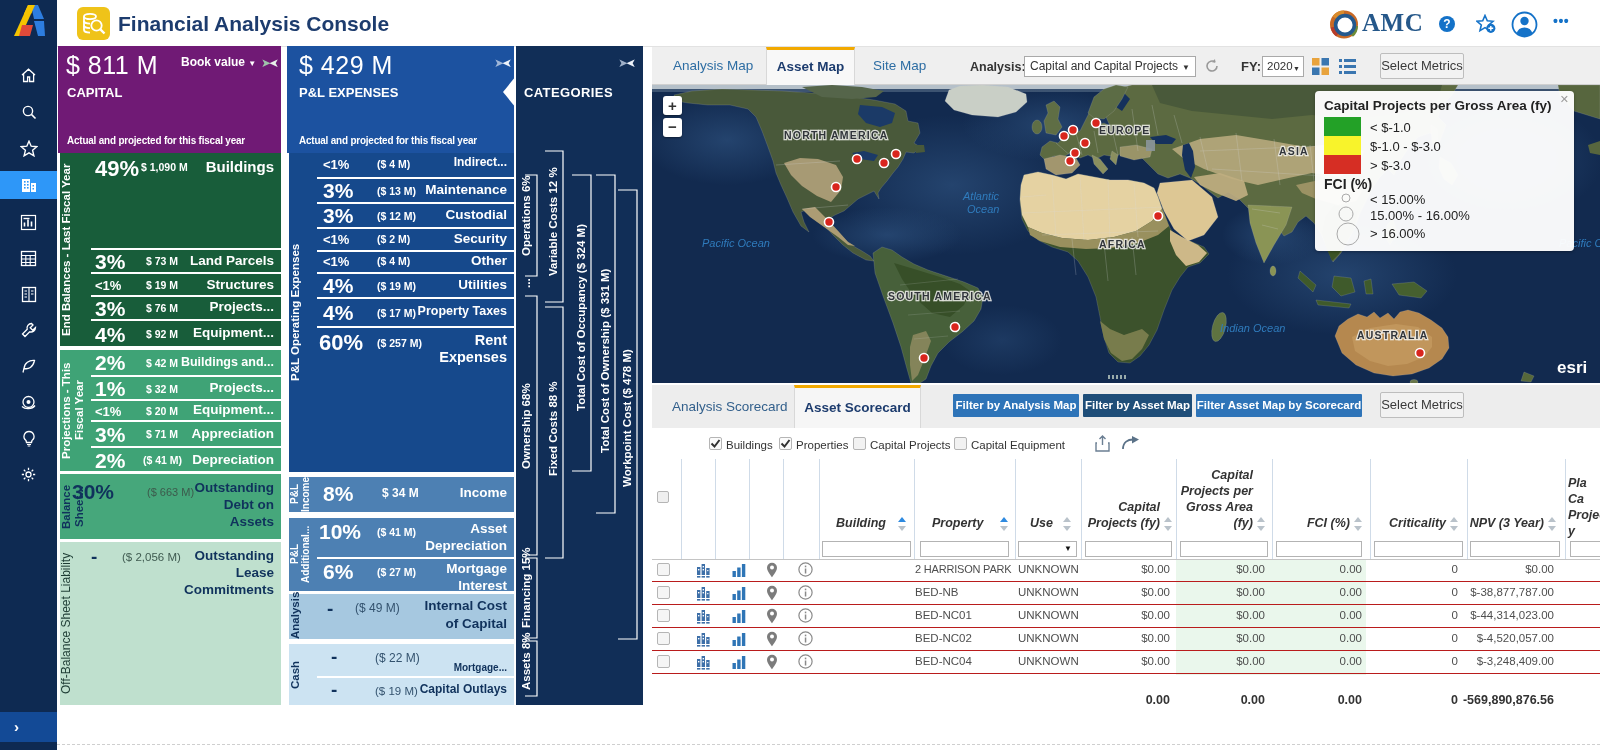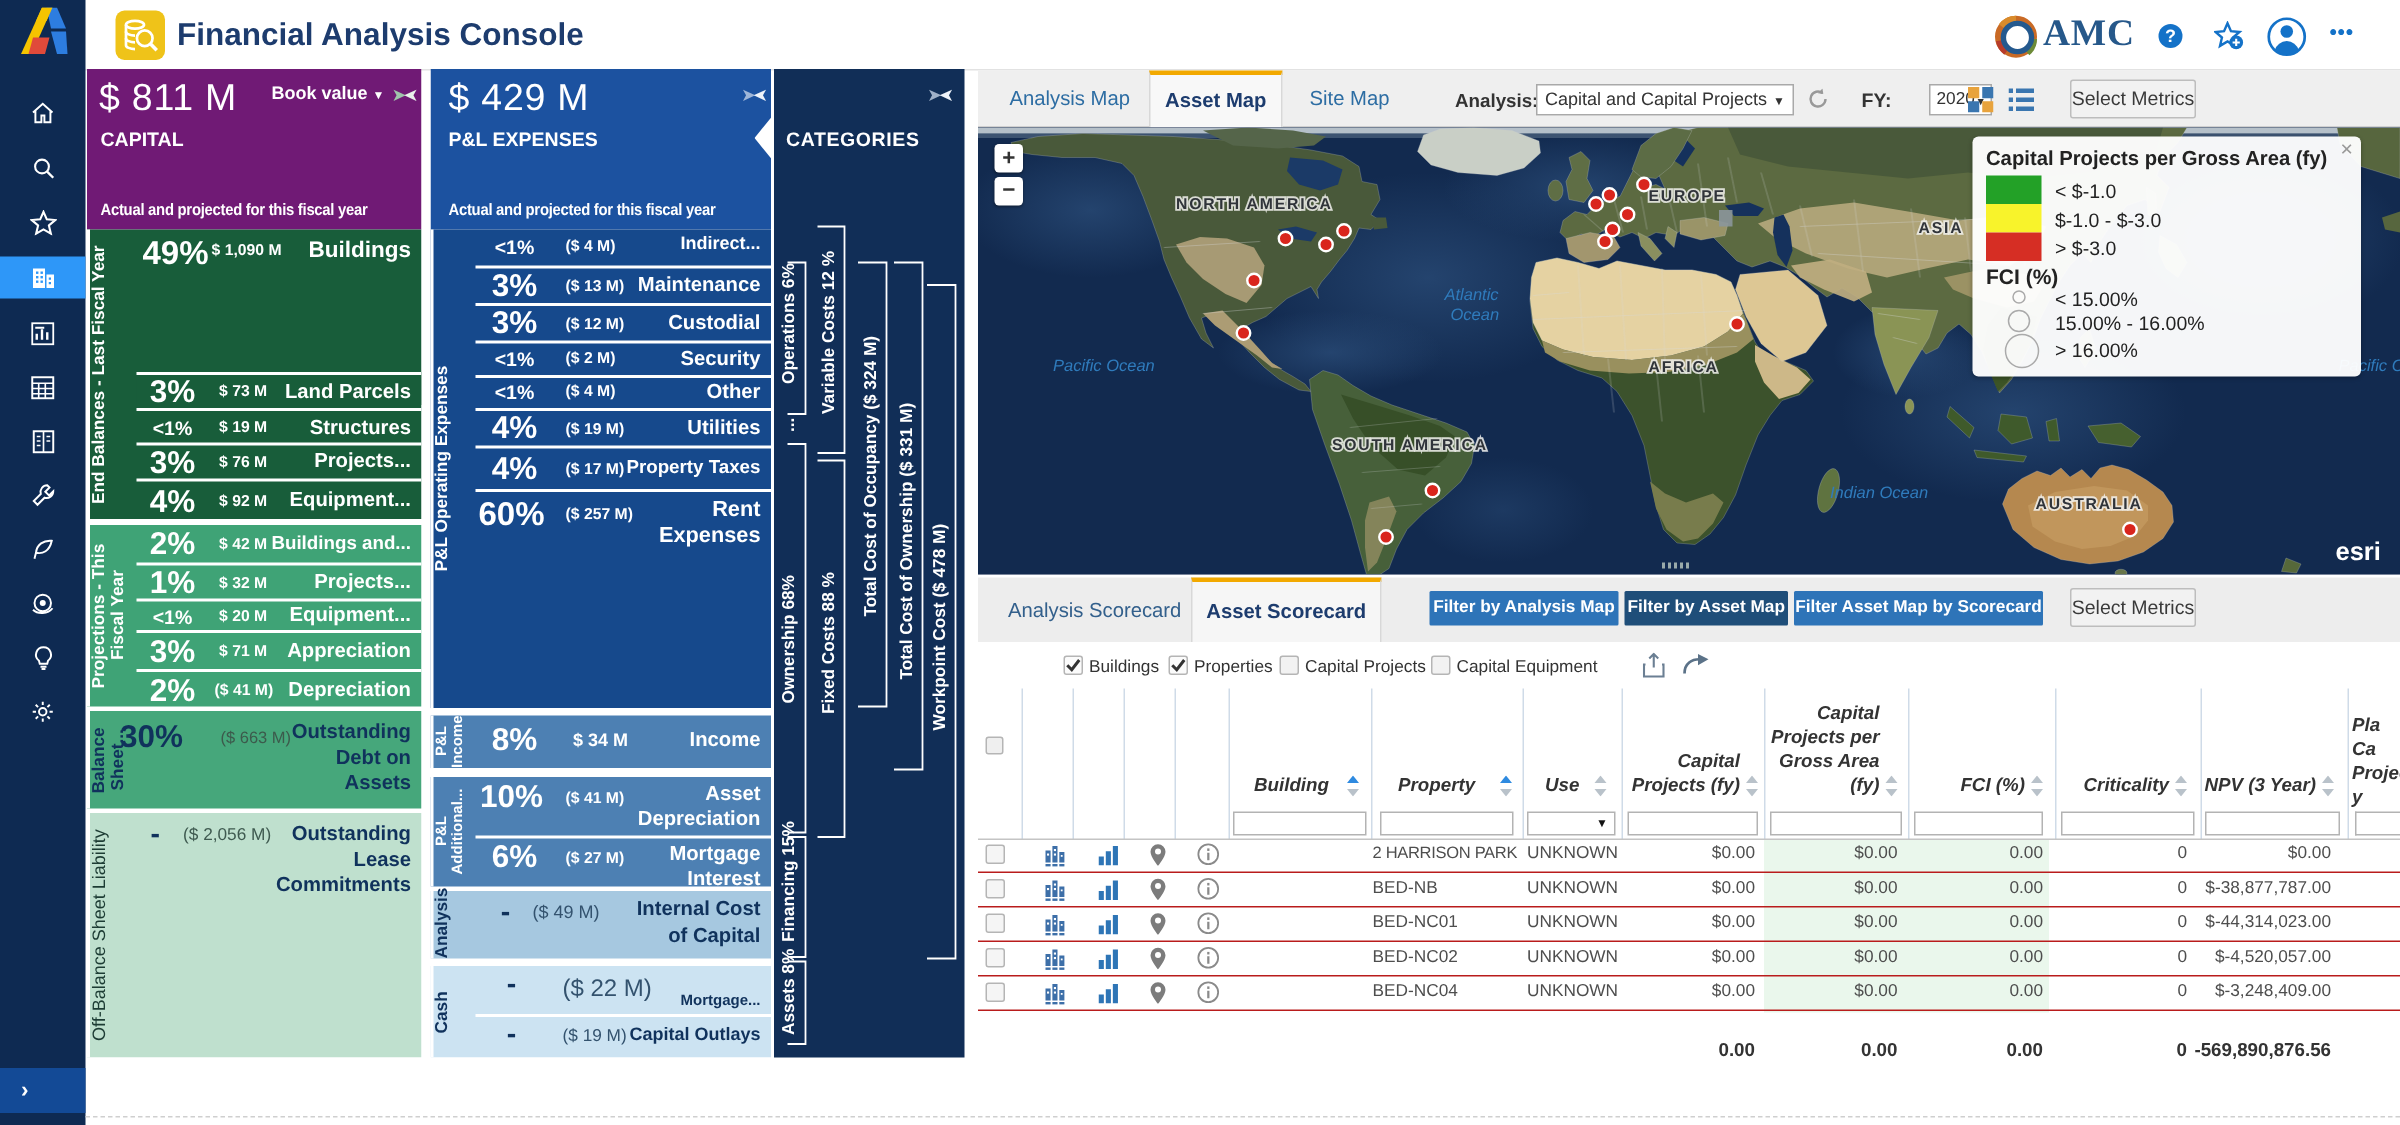--- a/index.html
+++ b/index.html
@@ -17,21 +17,21 @@
 #sidebar { position:absolute; left:0; top:0; width:57px; height:750px; background:#0e2a52; }
 #sidebar .ic { position:absolute; left:0; width:57px; height:28px; display:flex; align-items:center; justify-content:center; }
 #sidebar .active { background:#2e97f8; height:28px; }
 #sbchev { position:absolute; left:0; top:712px; width:57px; height:30px; background:#134a96; color:#fff; font-size:15px; font-weight:bold; line-height:30px; padding-left:14px; }
 
 
 .hdr-num { position:absolute; color:#fff; font-size:25px; font-weight:400; letter-spacing:0.5px; }
 .hdr-sub { position:absolute; color:#fff; font-size:13px; font-weight:bold; }
 .hdr-act { position:absolute; color:#fff; font-size:11px; font-weight:bold; white-space:nowrap; letter-spacing:-0.2px; transform:scaleX(0.9); transform-origin:left; }
 .row { position:absolute; }
-.pct { position:absolute; font-weight:bold; color:#fff; text-align:center; }
+.pct { position:absolute; font-weight:bold; color:#fff; text-align:left; }
 .val { position:absolute; font-size:10.5px; font-weight:bold; color:#fff; }
 .lbl { position:absolute; font-size:13.5px; font-weight:bold; color:#fff; text-align:right; line-height:15px; }
 .vlab { position:absolute; color:#fff; font-size:11.5px; font-weight:bold; writing-mode:vertical-rl; transform:rotate(180deg); text-align:center; white-space:nowrap; line-height:13px; }
 .dtx { color:#10325c !important; }
 
 
 #gpanel { position:absolute; left:58px; top:46px; width:223px; height:659px; overflow:hidden; }
 
 #bpanel { position:absolute; left:287px; top:46px; width:227px; height:659px; overflow:hidden; }
 
@@ -350,21 +350,21 @@
       <div class="vlab" style="left:0;top:0;width:28px;height:45px;border-right:2px solid #fff;color:#10325c;">Analysis</div>
       <div class="pct dtx" style="left:40px;top:4px;width:20px;font-size:19px;">-</div>
       <div class="val" style="left:68px;top:7px;color:#33526e;font-weight:normal;font-size:12px;">($ 49 M)</div>
       <div class="lbl dtx" style="right:7px;top:3px;width:88px;line-height:18px;">Internal Cost of Capital</div>
     </div>
 
     <div class="abs" style="left:0;top:598px;width:227px;height:61px;background:#cce3f2;">
       <div class="vlab" style="left:0;top:0;width:28px;height:61px;border-right:2px solid #fff;color:#10325c;">Cash</div>
       <div class="row" style="left:30px;top:0px;width:197px;height:30px;">
         <div class="pct dtx" style="left:14px;top:2px;width:20px;font-size:19px;">-</div>
-        <div class="val" style="left:58px;top:7px;color:#33526e;font-weight:normal;font-size:16px;">($ 22 M)</div>
+        <div class="val" style="left:58px;top:7px;color:#33526e;font-weight:normal;font-size:12px;">($ 22 M)</div>
         <div class="lbl dtx" style="right:7px;top:16px;width:100px;font-size:10px;">Mortgage...</div>
       </div>
       <div class="row" style="left:30px;top:32px;width:197px;height:29px;border-top:2px solid #fff;">
         <div class="pct dtx" style="left:14px;top:1px;width:20px;font-size:19px;">-</div>
         <div class="val" style="left:58px;top:7px;color:#33526e;font-weight:normal;font-size:11.5px;">($ 19 M)</div>
         <div class="lbl dtx" style="right:7px;top:4px;width:100px;font-size:12px;">Capital Outlays</div>
       </div>
     </div>
   </div>
   <div id="cpanel">
@@ -407,21 +407,21 @@
     <div class="mtab" style="left:21px;">Analysis Map</div>
     <div class="mtab act" style="left:114px;width:89px;">Asset Map</div>
     <div class="mtab" style="left:221px;">Site Map</div>
     <div class="abs" style="left:318px;top:13px;font-weight:bold;color:#333;font-size:12.5px;">Analysis:</div>
     <div class="selbox" style="left:372px;top:9px;width:172px;height:21px;padding-left:5px;font-size:12px;white-space:nowrap;">Capital and Capital Projects<span style="position:absolute;right:5px;top:1px;font-size:8px;">▼</span></div>
     <svg class="abs" style="left:553px;top:12px;" width="14" height="14" viewBox="0 0 14 14">
         <path d="M12 7 a5 5 0 1 1 -2-4" fill="none" stroke="#999" stroke-width="1.6"></path>
         <path d="M10 0 L10.5 3.6 L7 3.2 Z" fill="#999"></path>
       </svg>
     <div class="abs" style="left:589px;top:12px;font-weight:bold;color:#333;font-size:13px;">FY:</div>
-    <div class="selbox" style="left:610px;top:9px;width:42px;height:21px;padding-left:4px;font-size:11.5px;margin-left:24px;">2020<span style="position:absolute;right:3px;top:2px;font-size:7px;">▼</span></div>
+    <div class="selbox" style="left:610px;top:9px;width:42px;height:21px;padding-left:4px;font-size:11.5px;">2020<span style="position:absolute;right:3px;top:2px;font-size:7px;">▼</span></div>
     <svg class="abs" style="left:660px;top:11px;" width="17" height="17" viewBox="0 0 17 17">
         <rect x="0" y="0" width="7.5" height="7.5" fill="#e8a33d"></rect>
         <rect x="9.5" y="0" width="7.5" height="7.5" fill="#3a76b0"></rect>
         <rect x="0" y="9.5" width="7.5" height="7.5" fill="#3a76b0"></rect>
         <rect x="9.5" y="9.5" width="7.5" height="7.5" fill="#e8a33d"></rect>
       </svg>
     <svg class="abs" style="left:687px;top:11px;" width="17" height="17" viewBox="0 0 17 17">
         <g fill="#3a76b0">
           <rect x="0" y="1" width="3" height="3"></rect>
           <rect x="5" y="1" width="12" height="3"></rect>

